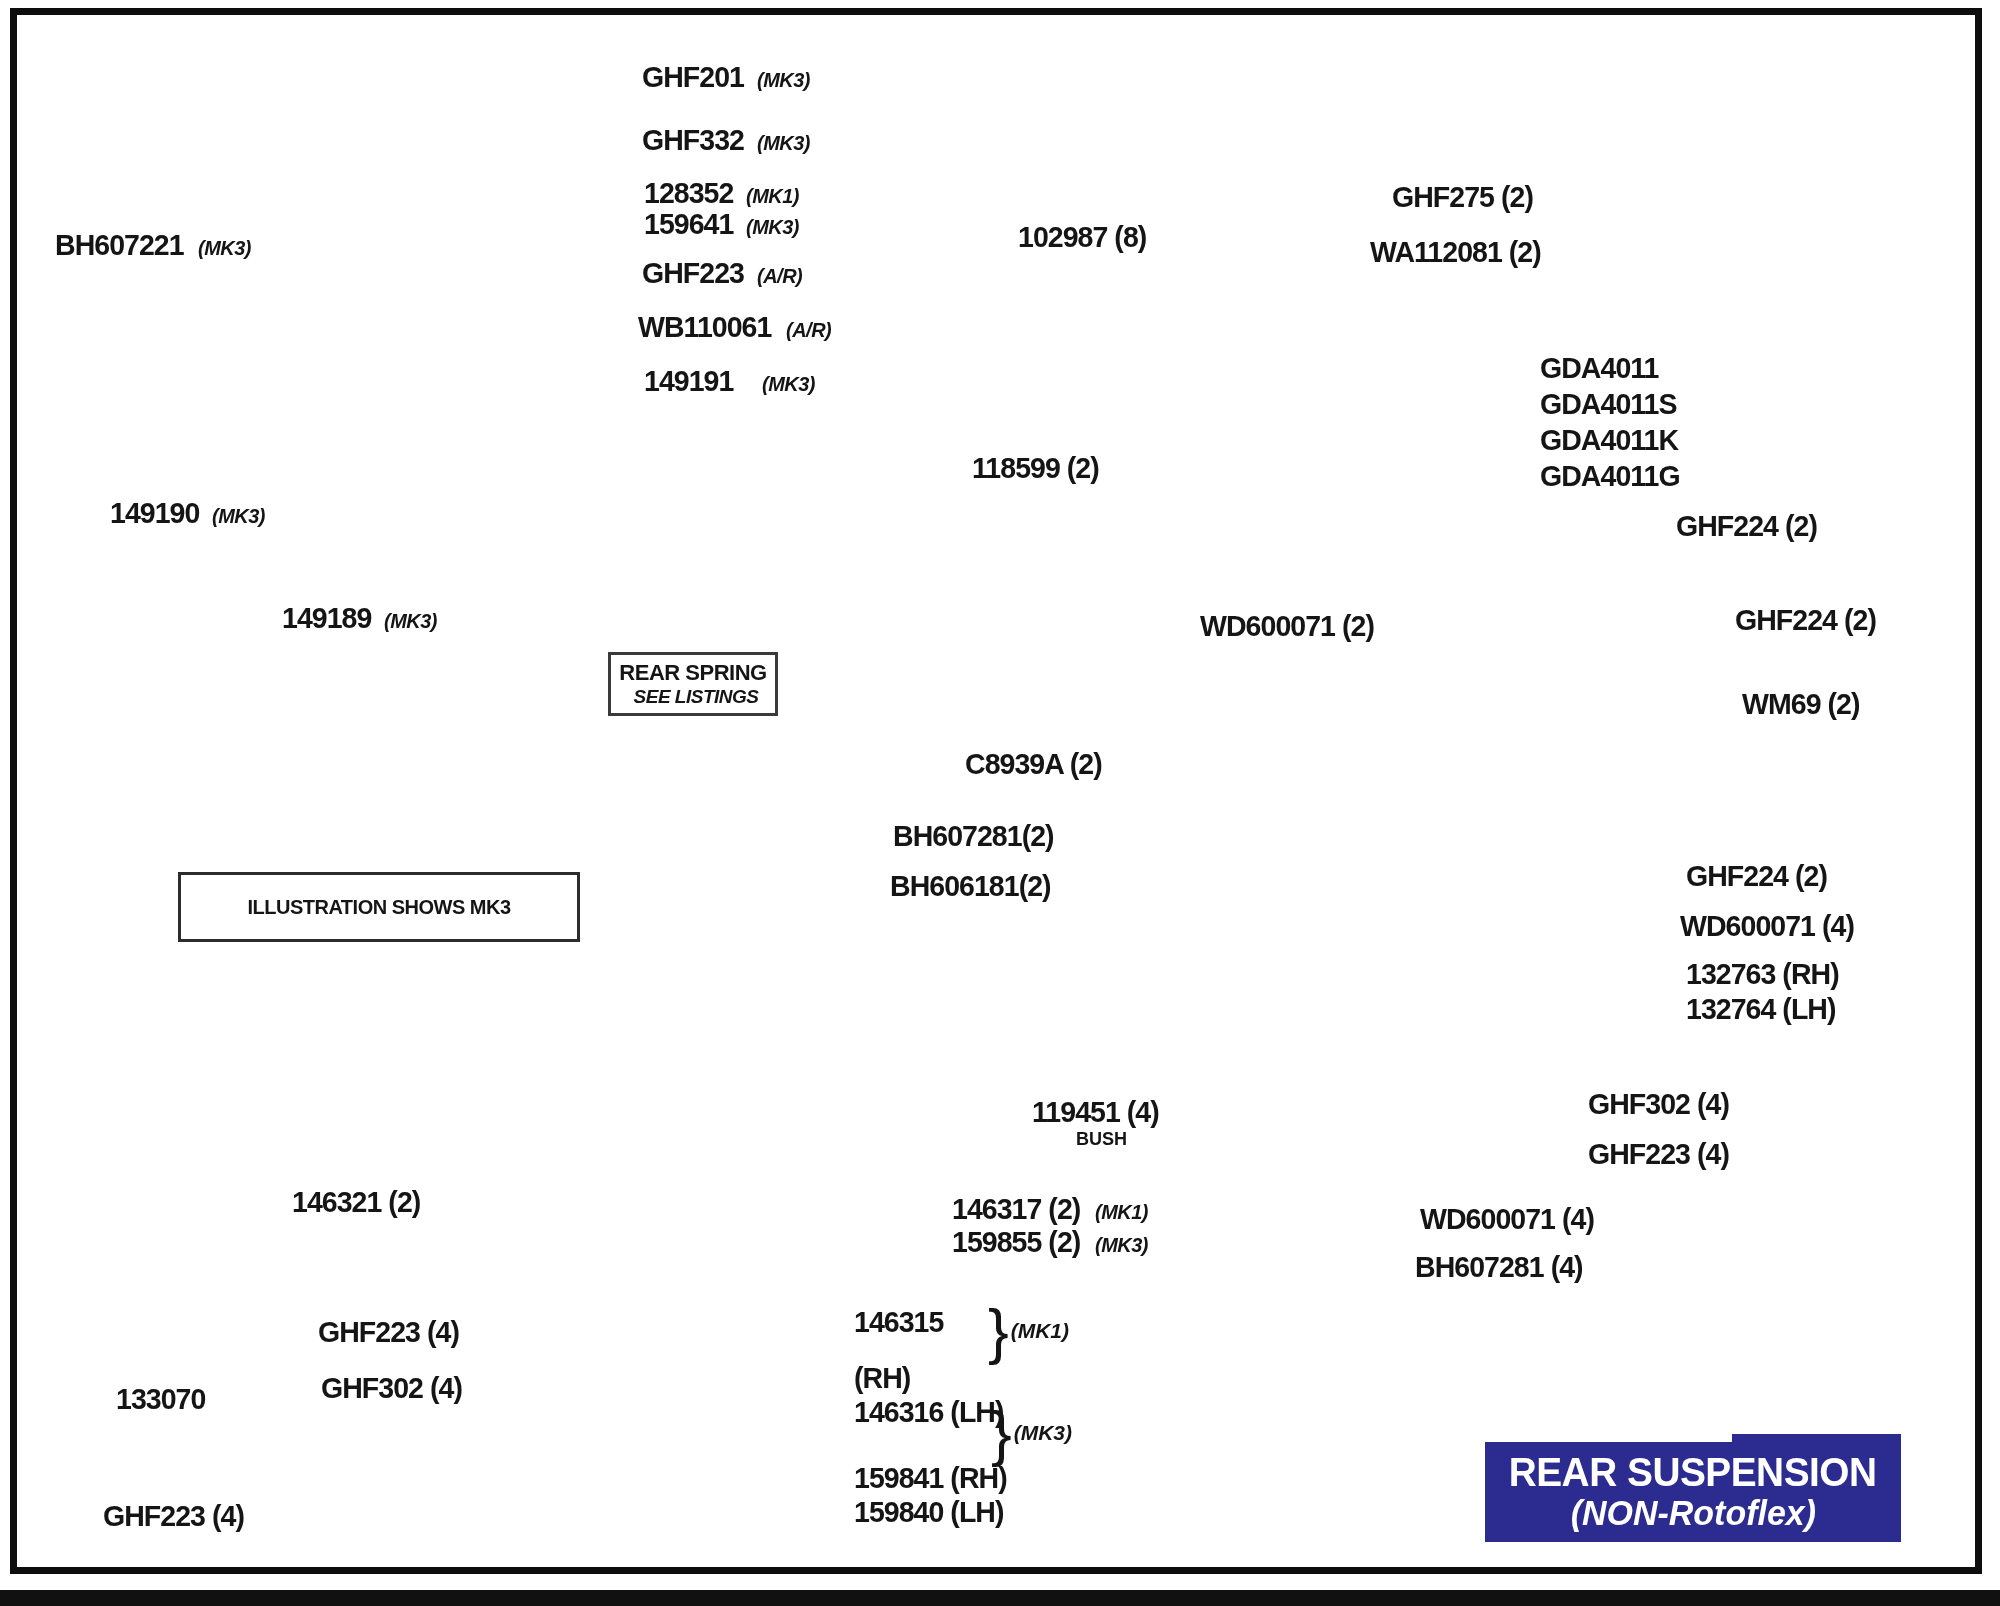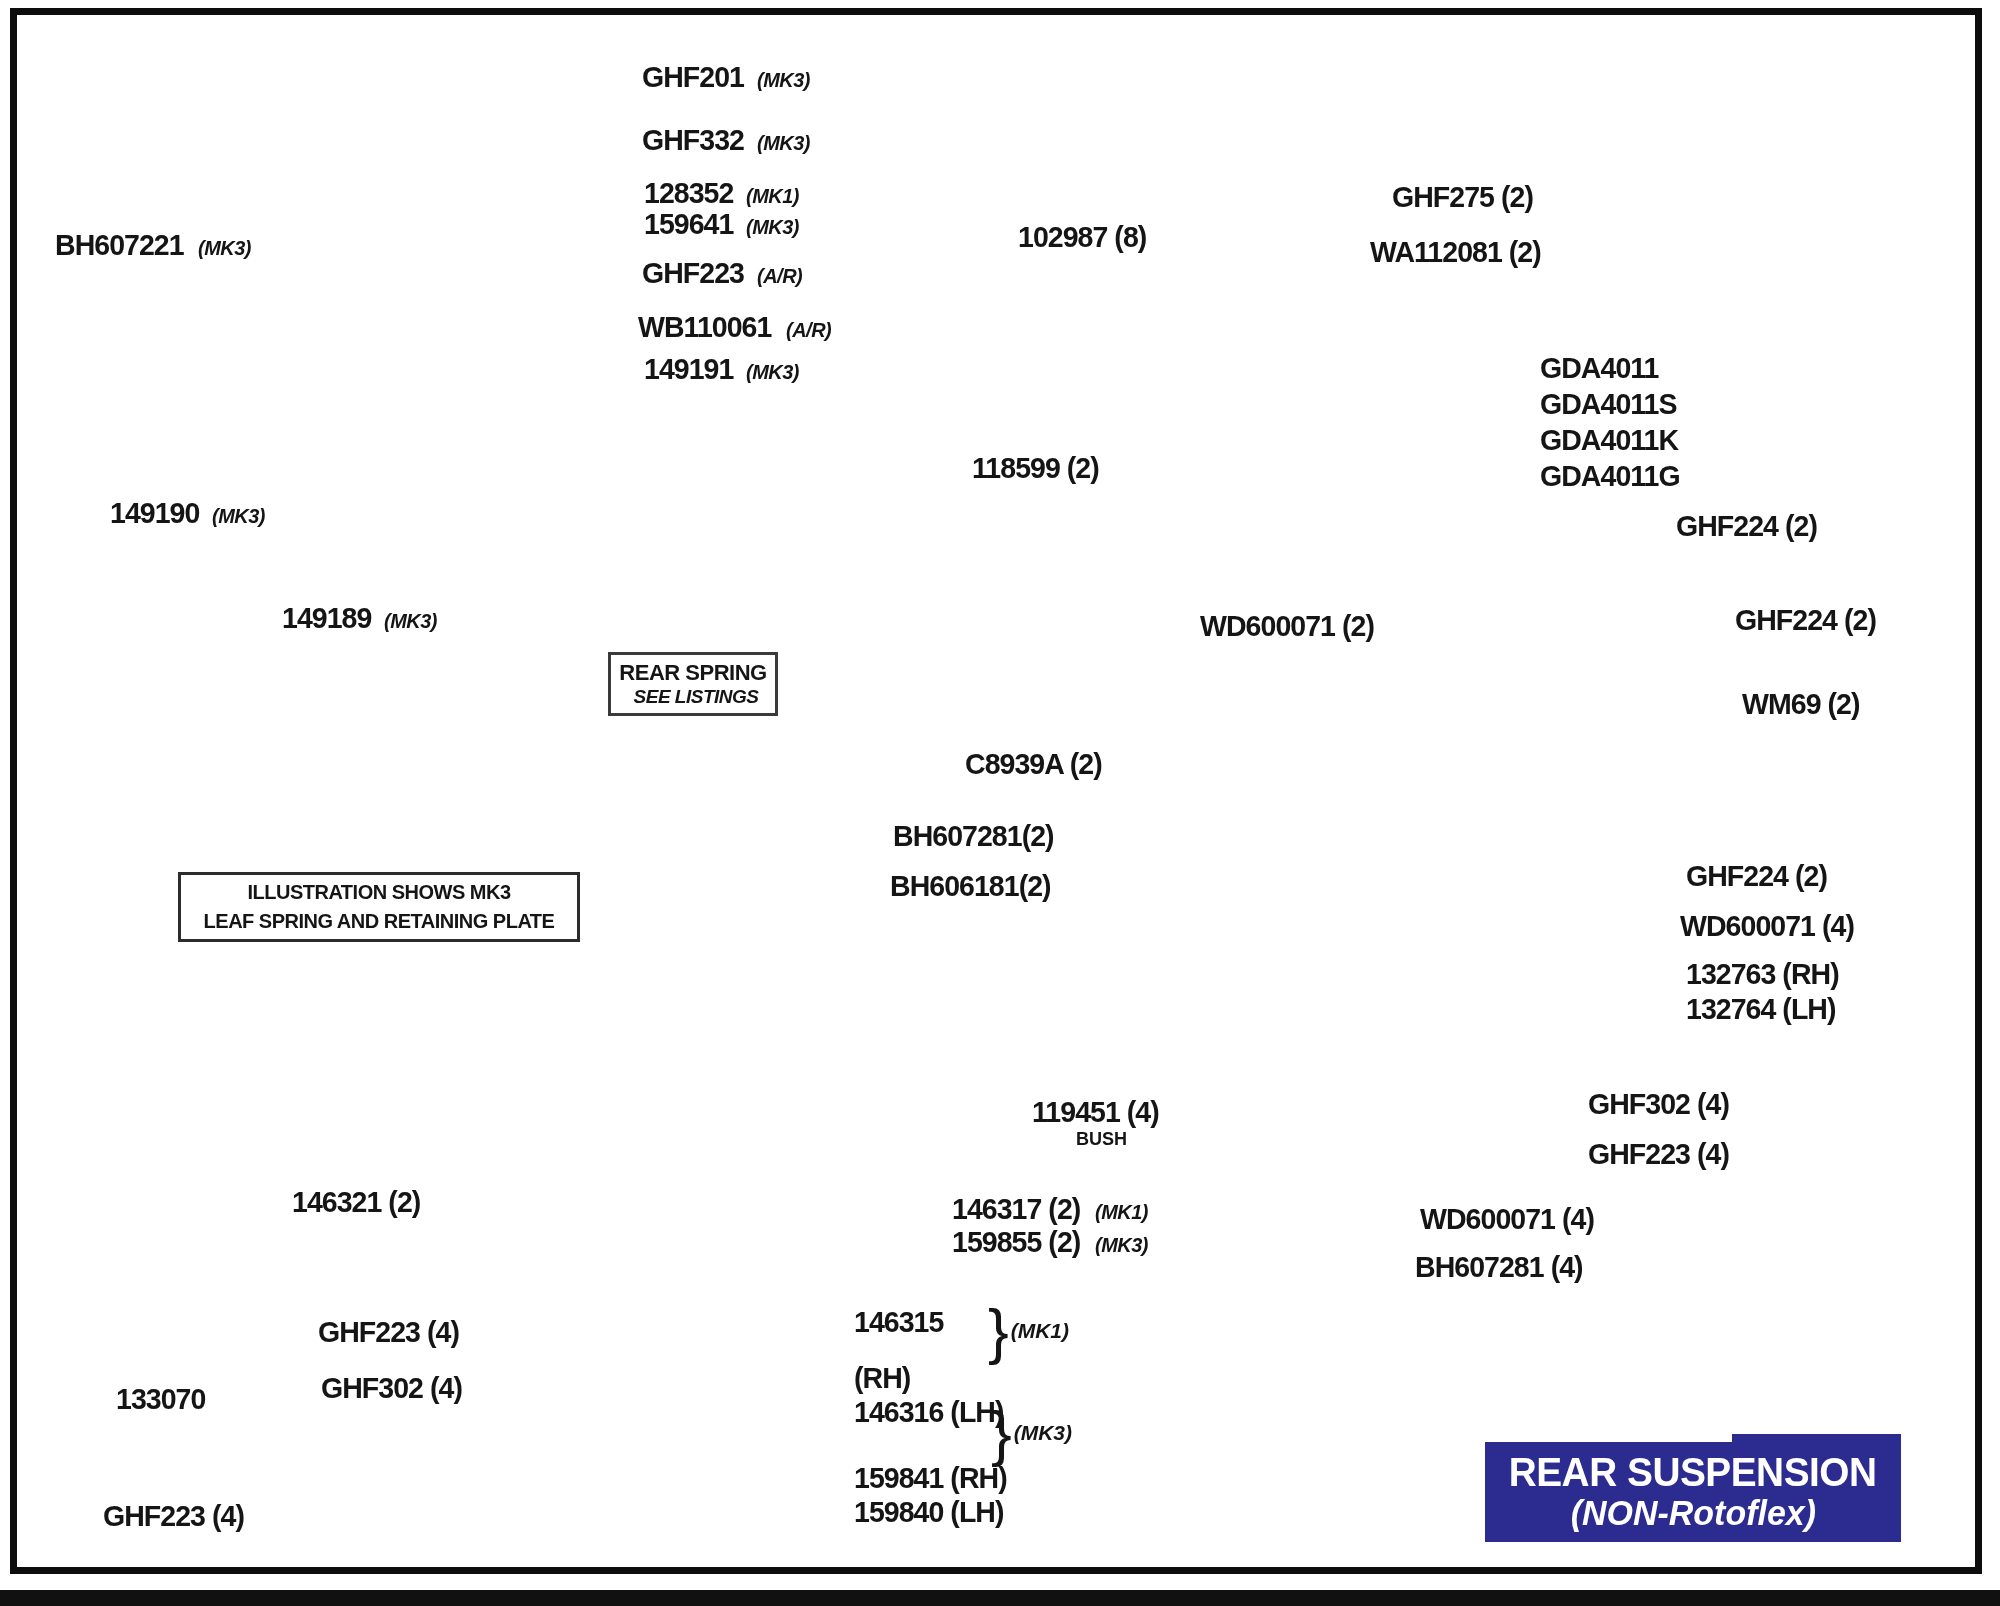--- a/index.html
+++ b/index.html
@@ -338,21 +338,20 @@
 
   <div id="frame"></div>
   <div id="bottom-strip"></div>
 
   <div class="note-box" id="rear-spring-box">
     <div class="l1">REAR SPRING</div>
     <div class="l2">SEE LISTINGS</div>
   </div>
   <div class="note-box" id="illustration-box">
     <div class="l1">ILLUSTRATION SHOWS MK3</div>
-    <div class="l2">LEAF SPRING AND RETAINING PLATE</div>
   </div>
 
   <div id="labels-layer">
       <div class="part-label" style="left: 642px; top: 60px;">
     <span class="num">GHF201</span>
     <span class="sfx">(MK3)</span>
   </div>
       <div class="part-label" style="left: 642px; top: 123px;">
     <span class="num">GHF332</span>
     <span class="sfx">(MK3)</span>
@@ -366,21 +365,21 @@
     <span class="sfx">(MK3)</span>
   </div>
       <div class="part-label" style="left: 642px; top: 256px;">
     <span class="num">GHF223</span>
     <span class="sfx">(A/R)</span>
   </div>
       <div class="part-label" style="left: 638px; top: 310px;">
     <span class="num">WB110061</span>
     <span class="sfx">(A/R)</span>
   </div>
-      <div class="part-label" style="left: 644px; top: 352px;">
+      <div class="part-label" style="left: 644px; top: 364px; gap: 16px;">
     <span class="num">149191</span>
     <span class="sfx">(MK3)</span>
   </div>
       <div class="part-label" style="left: 55px; top: 228px;">
     <span class="num">BH607221</span>
     <span class="sfx">(MK3)</span>
   </div>
       <div class="part-label" style="left: 110px; top: 496px;">
     <span class="num">149190</span>
     <span class="sfx">(MK3)</span>

